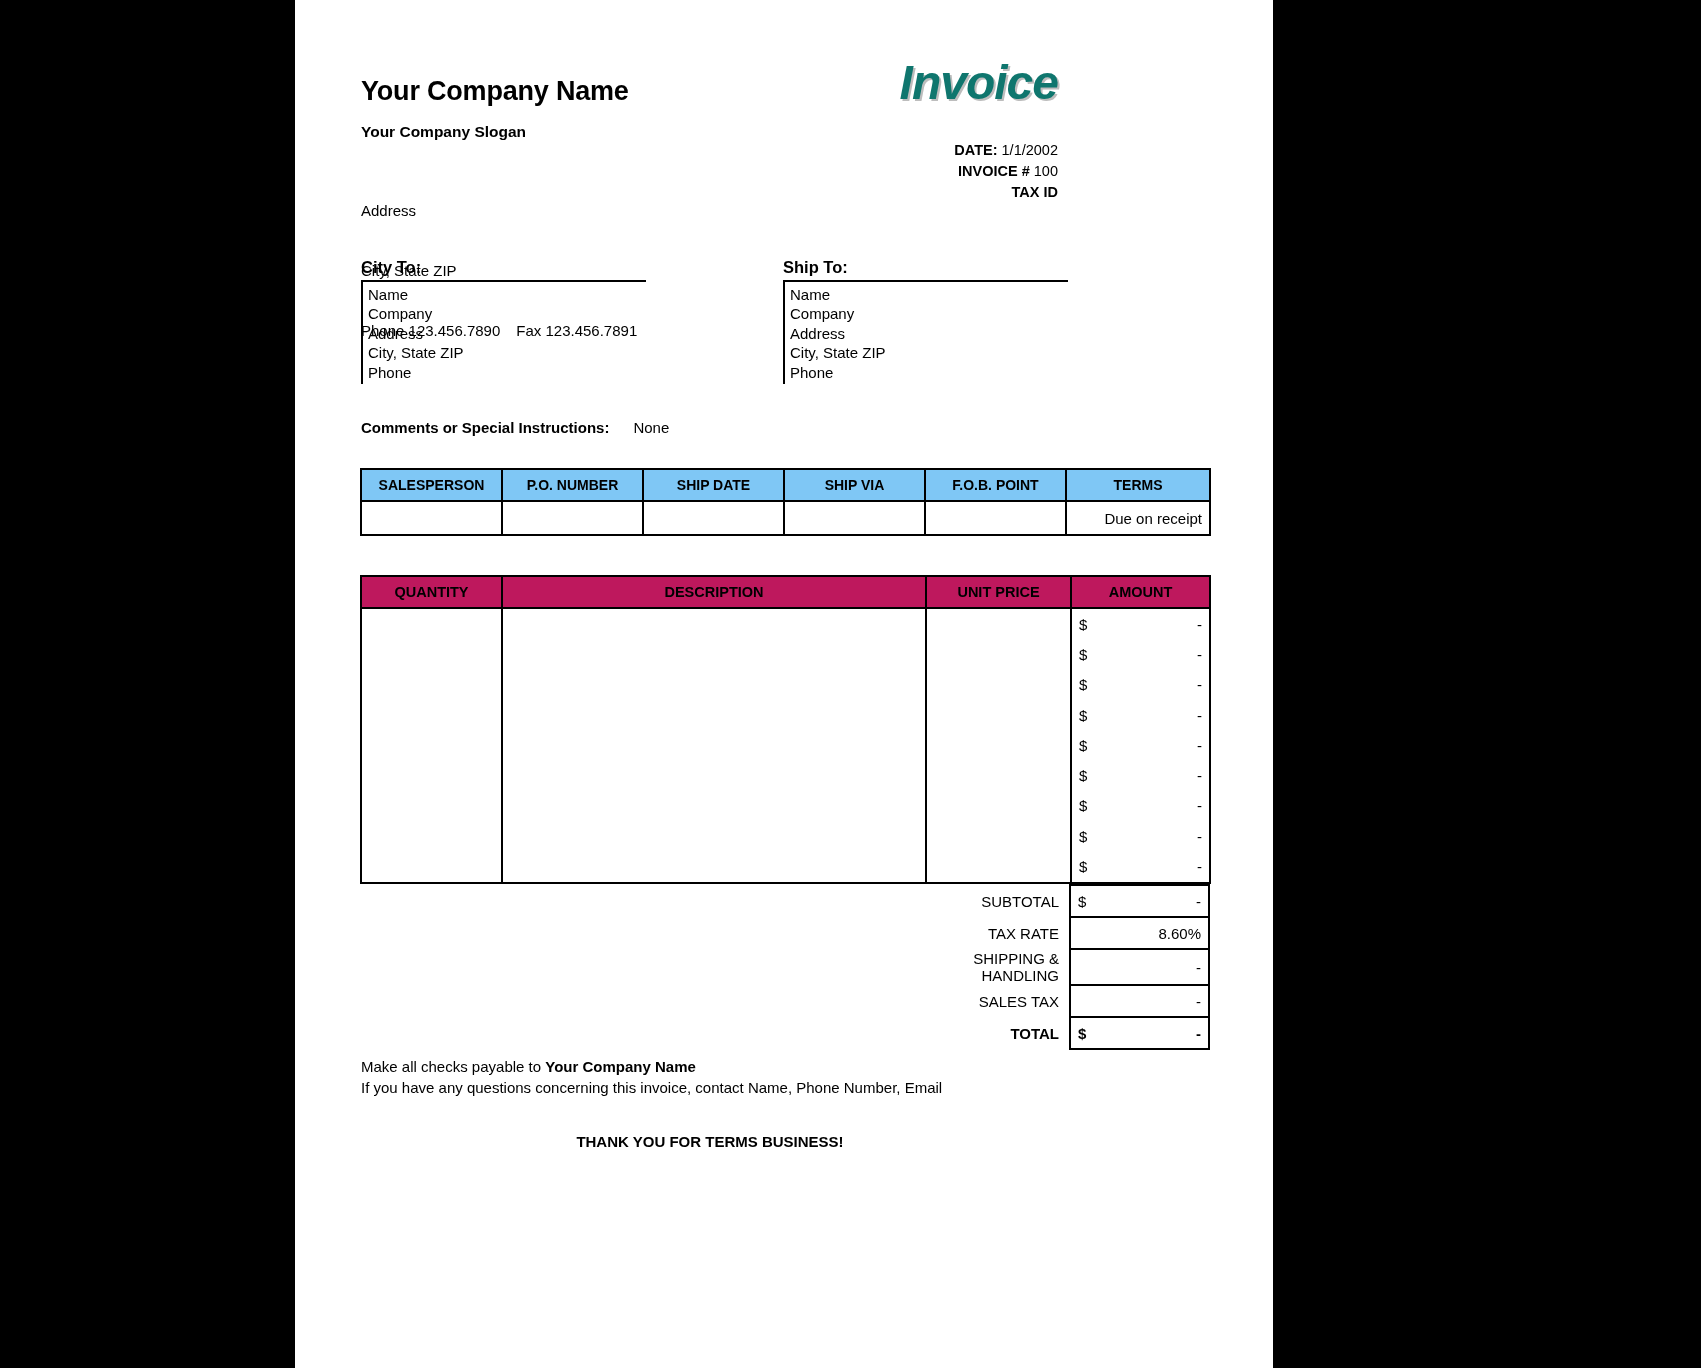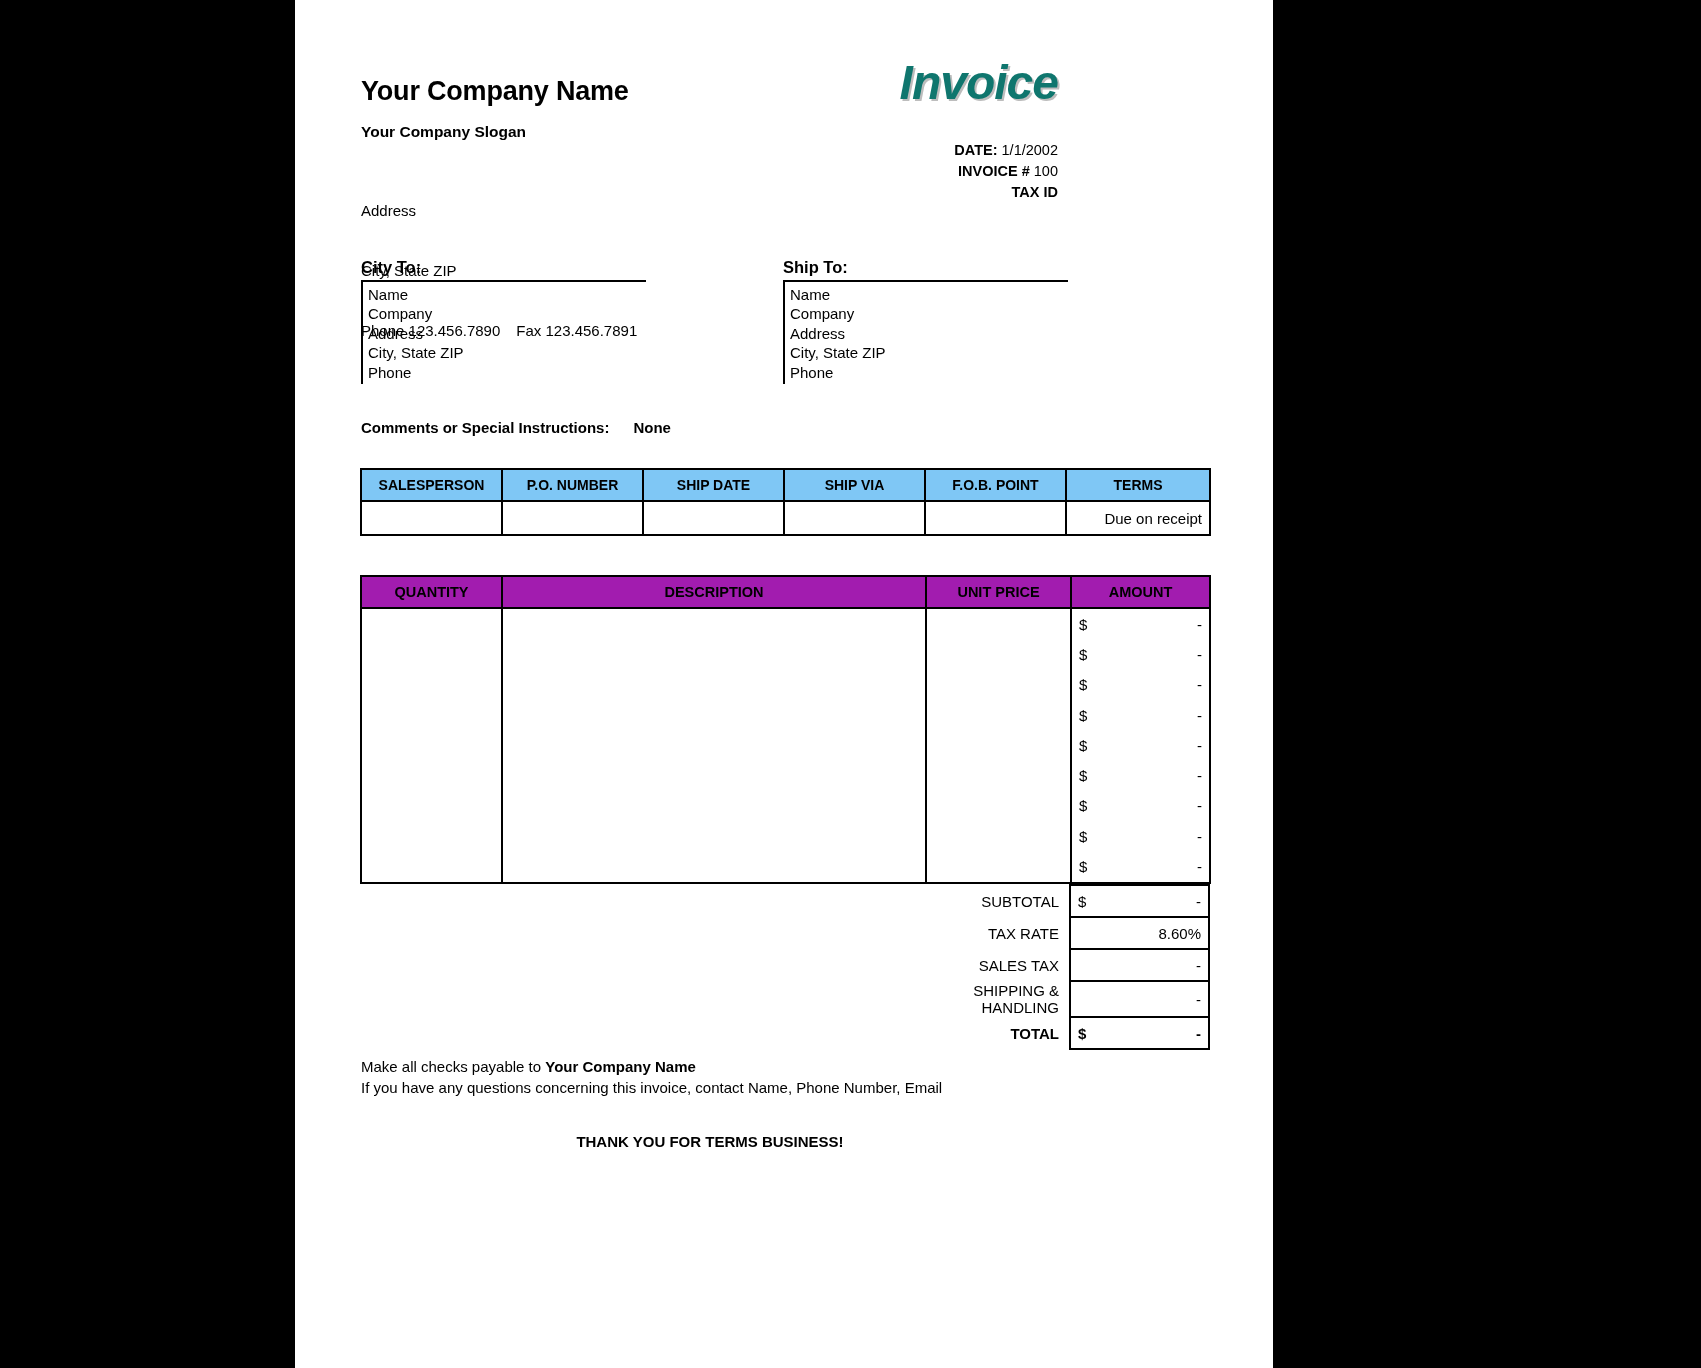--- a/index.html
+++ b/index.html
@@ -112,21 +112,21 @@
   
   .comments {
     position: absolute;
     left: 66px;
     top: 419px;
     font-size: 15px;
     color: #000;
     white-space: nowrap;
   }
   .comments .clabel { font-weight: bold; }
-  .comments .cvalue { margin-left: 24px; font-weight: bold; }
+  .comments .cvalue { margin-left: 24px; font-weight: normal; }
 
   
   table {
     border-collapse: collapse;
     table-layout: fixed;
   }
   .terms-table {
     position: absolute;
     left: 65px;
     top: 468px;
@@ -152,21 +152,21 @@
   }
 
   
   .items-table {
     position: absolute;
     left: 65px;
     top: 575px;
     width: 849px;
   }
   .items-table th {
-    background: #a21caf;
+    background: #be185d;
     border: 2px solid #000;
     font-size: 14.5px;
     font-weight: bold;
     text-align: center;
     height: 28px;
     color: #000;
   }
   .items-table td.blank-cell {
     border-left: 2px solid #000;
     border-right: 2px solid #000;
@@ -464,30 +464,30 @@
           <td class="spacer-cell"></td>
           <td class="tot-label">TAX RATE</td>
           <td class="tot-val">
               <span class="tot-inner right-only">
                 <span>8.60%</span>
               </span>
             </td>
         </tr>
         <tr>
           <td class="spacer-cell"></td>
-          <td class="tot-label">SALES TAX</td>
+          <td class="tot-label">SHIPPING &amp; HANDLING</td>
           <td class="tot-val">
               <span class="tot-inner right-only">
                 <span>-</span>
               </span>
             </td>
         </tr>
         <tr>
           <td class="spacer-cell"></td>
-          <td class="tot-label">SHIPPING &amp; HANDLING</td>
+          <td class="tot-label">SALES TAX</td>
           <td class="tot-val">
               <span class="tot-inner right-only">
                 <span>-</span>
               </span>
             </td>
         </tr>
         <tr>
           <td class="spacer-cell"></td>
           <td class="tot-label bold">TOTAL</td>
           <td class="tot-val bold">

